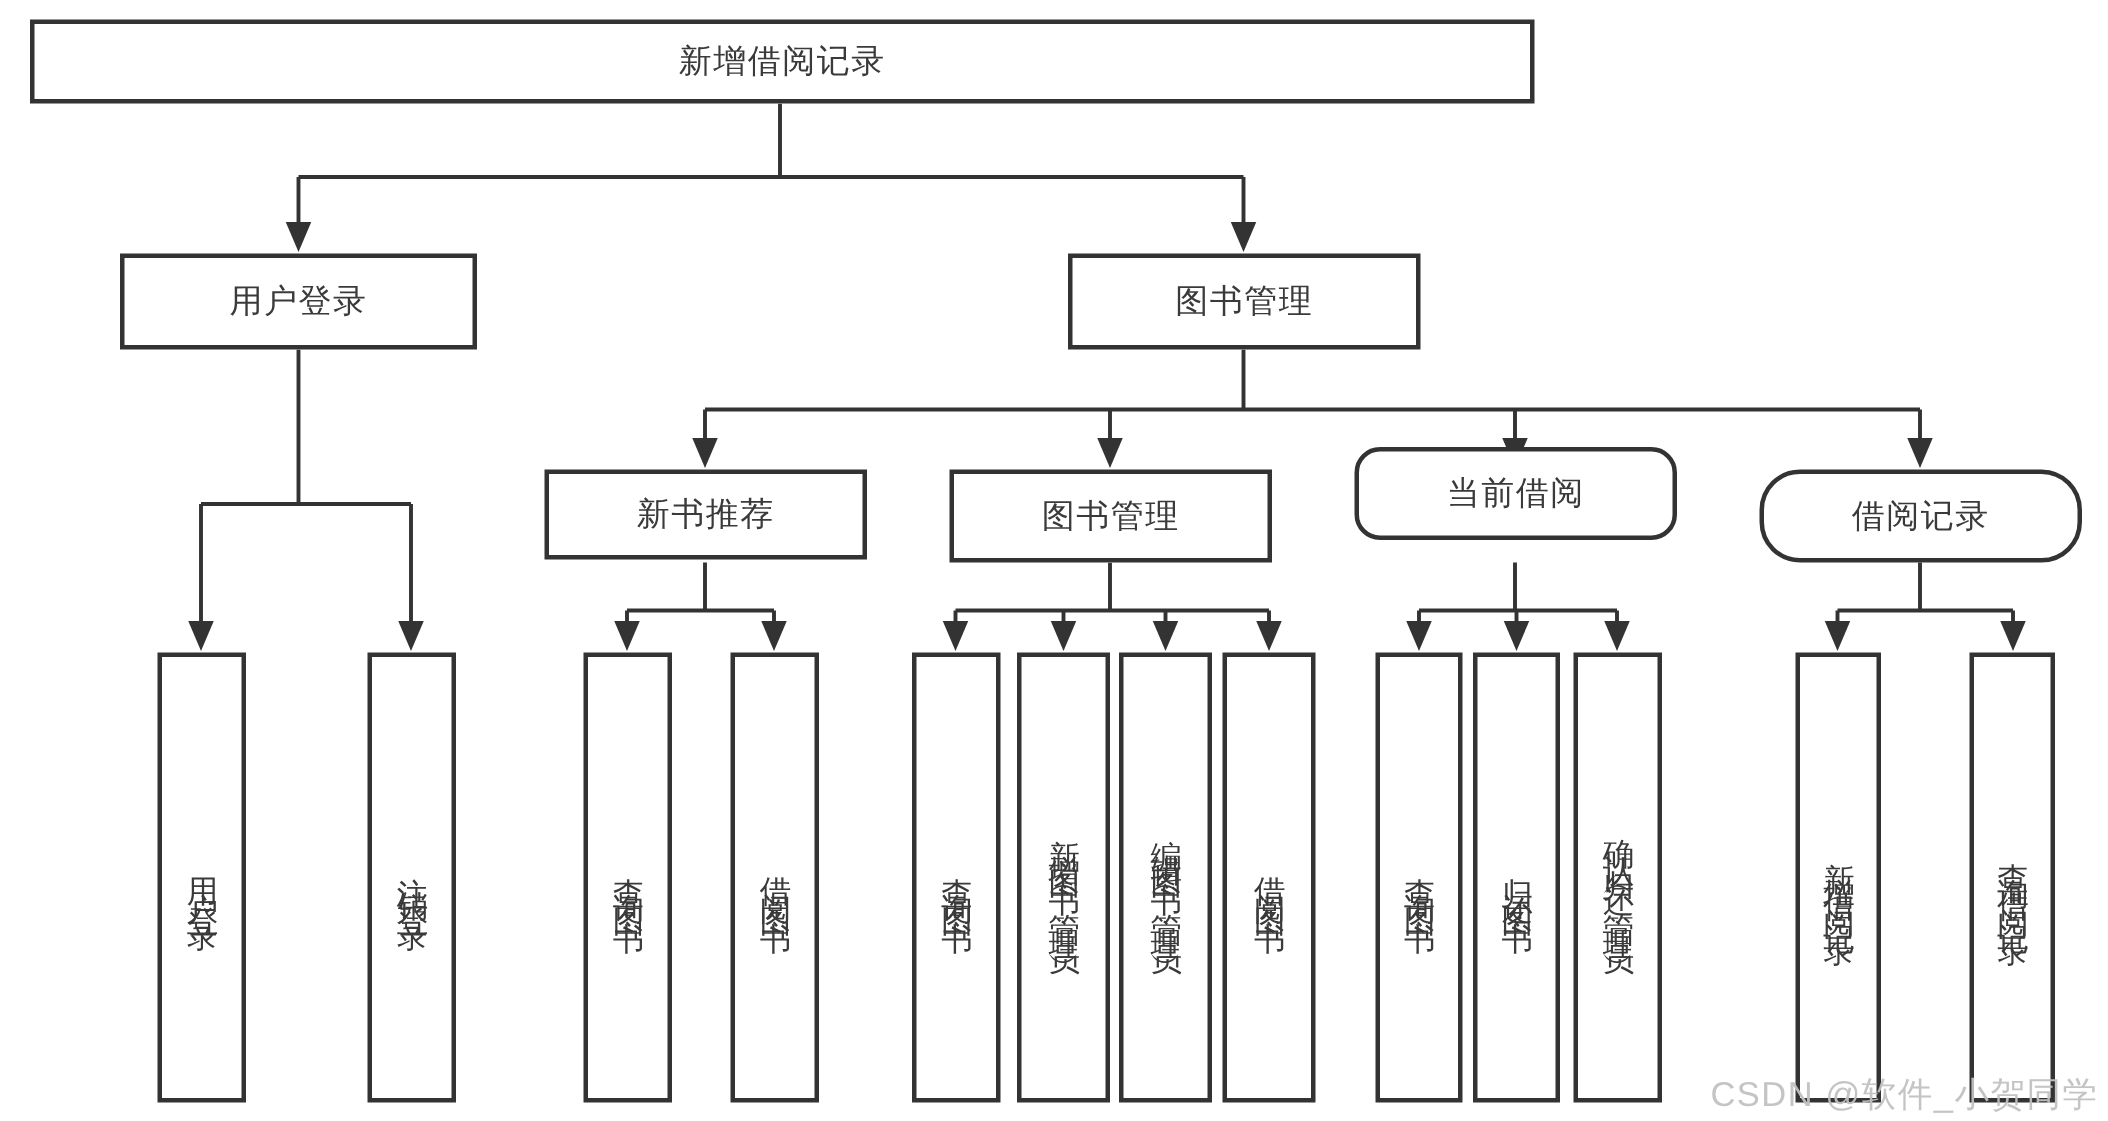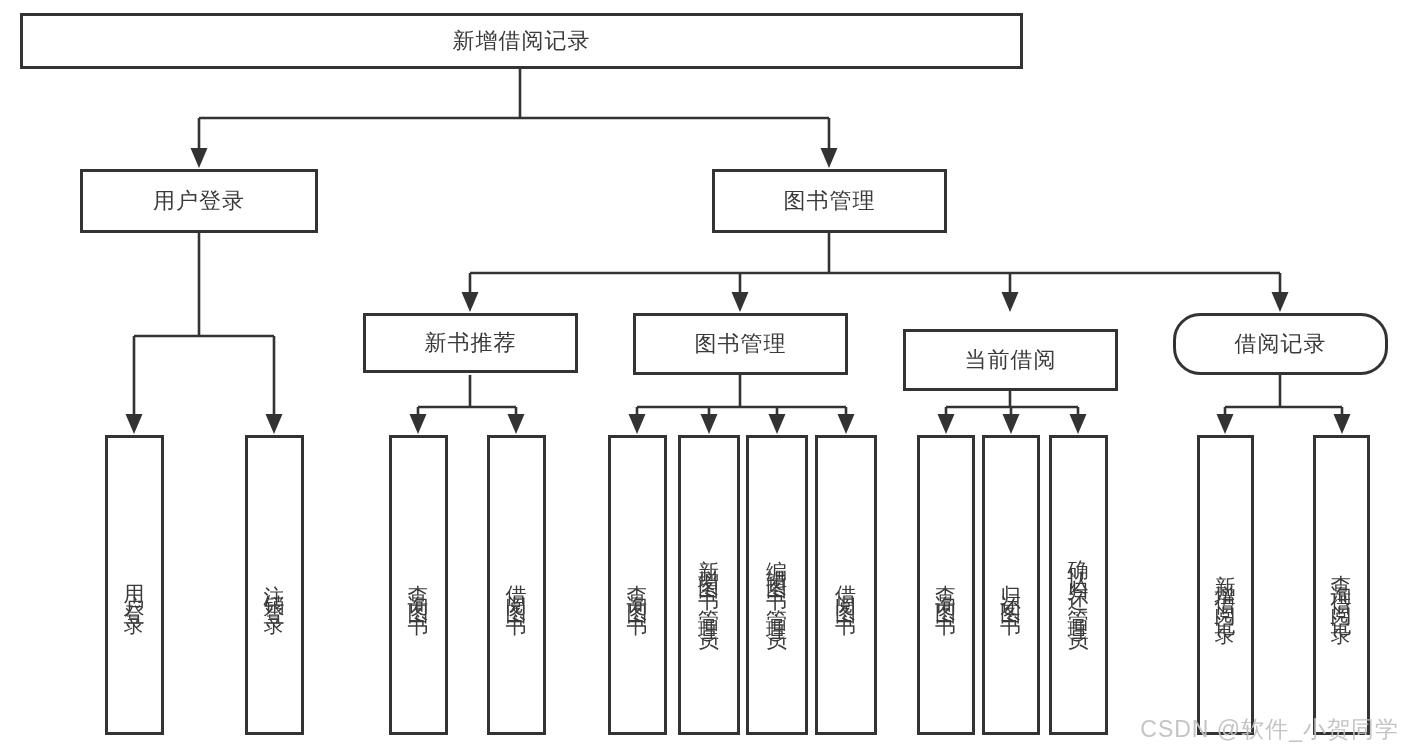--- a/index.html
+++ b/index.html
@@ -37,21 +37,21 @@
     letter-spacing: 10px;
     line-height: 1;
     padding-top: 6px;
   }
   
   .n-root   { left: 20px;  top: 13px;  width: 1003px; height: 56px; }
   .n-ulogin { left: 80px;  top: 169px; width: 238px;  height: 64px; }
   .n-bmgmt  { left: 712px; top: 169px; width: 235px;  height: 64px; }
   .n-rec    { left: 363px; top: 313px; width: 215px;  height: 60px; }
   .n-bor    { left: 633px; top: 313px; width: 215px;  height: 62px; }
-  .n-cur    { left: 903px; top: 329px; width: 215px;  height: 62px; }
+  .n-cur    { left: 903px; top: 298px; width: 215px;  height: 62px; border-radius: 17px; }
   .n-recd   { left: 1173px;top: 313px; width: 215px;  height: 62px; border-radius: 27px; }
   .lf { top: 435px; height: 300px; }
   .l1  { left: 105px;  width: 59px; }
   .l2  { left: 245px;  width: 59px; }
   .l3  { left: 389px;  width: 59px; }
   .l4  { left: 487px;  width: 59px; }
   .l5  { left: 608px;  width: 59px; }
   .l6  { left: 678px;  width: 62px; }
   .l7  { left: 746px;  width: 62px; }
   .l8  { left: 815px;  width: 62px; }

